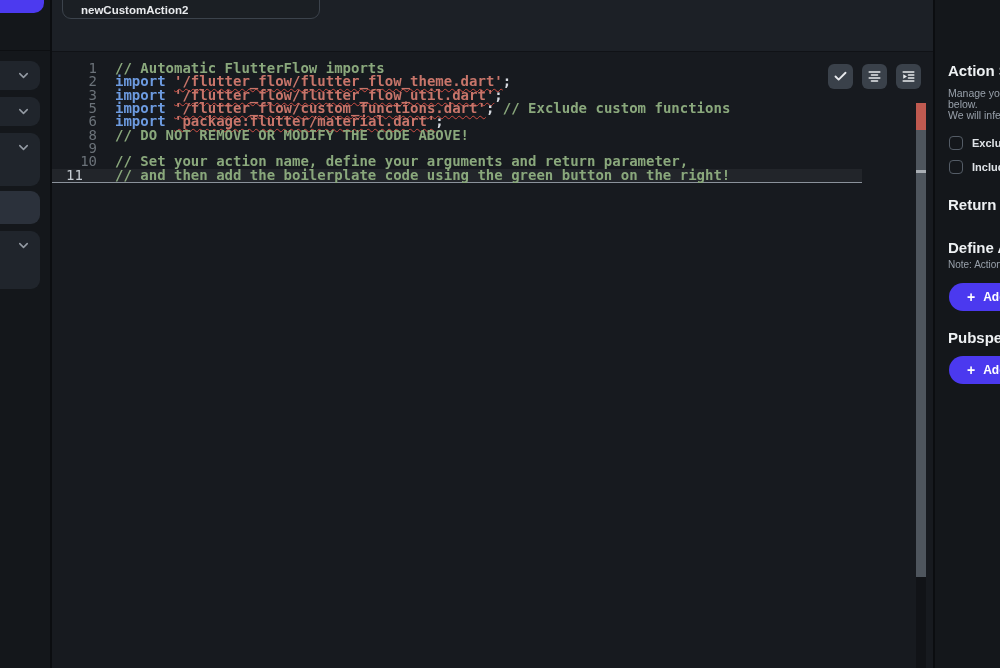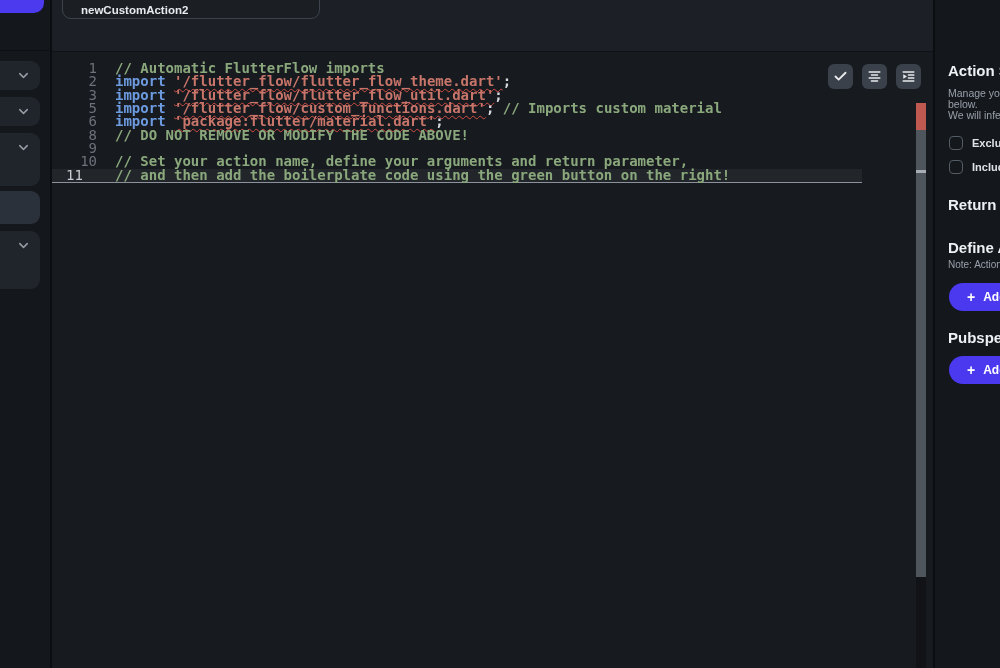--- a/index.html
+++ b/index.html
@@ -134,21 +134,21 @@
         <span>Action Code</span>
         <div class="tab-underline"></div>
       </div>
     </div>
 
     <div id="editor">
       <div id="code-lines">
           <div class="code-row"><span class="ln">1</span><span class="code"><span class="tk-com">// Automatic FlutterFlow imports</span></span></div>
           <div class="code-row"><span class="ln">2</span><span class="code"><span class="tk-kw">import</span><span class="tk-pln"> </span><span class="tk-str tk-err">'/flutter_flow/flutter_flow_theme.dart'</span><span class="tk-pln">;</span></span></div>
           <div class="code-row"><span class="ln">3</span><span class="code"><span class="tk-kw">import</span><span class="tk-pln"> </span><span class="tk-str tk-err">'/flutter_flow/flutter_flow_util.dart'</span><span class="tk-pln">;</span></span></div>
-          <div class="code-row"><span class="ln">5</span><span class="code"><span class="tk-kw">import</span><span class="tk-pln"> </span><span class="tk-str tk-err">'/flutter_flow/custom_functions.dart'</span><span class="tk-pln">; </span><span class="tk-com">// Imports custom material</span></span></div>
+          <div class="code-row"><span class="ln">5</span><span class="code"><span class="tk-kw">import</span><span class="tk-pln"> </span><span class="tk-str tk-err">'/flutter_flow/custom_functions.dart'</span><span class="tk-pln">; </span><span class="tk-com">// Exclude custom functions</span></span></div>
           <div class="code-row"><span class="ln">6</span><span class="code"><span class="tk-kw">import</span><span class="tk-pln"> </span><span class="tk-str tk-err">'package:flutter/material.dart'</span><span class="tk-pln">;</span></span></div>
           <div class="code-row"><span class="ln">8</span><span class="code"><span class="tk-com">// DO NOT REMOVE OR MODIFY THE CODE ABOVE!</span></span></div>
           <div class="code-row"><span class="ln">9</span><span class="code"></span></div>
           <div class="code-row"><span class="ln">10</span><span class="code"><span class="tk-com">// Set your action name, define your arguments and return parameter,</span></span></div>
           <div class="code-row current"><span class="ln">11</span><span class="code"><span class="tk-com">// and then add the boilerplate code using the green button on the right!</span></span></div>
         </div>
 
       <div class="ed-btn" style="left:776px">
         <span>
           <svg width="15" height="15" viewBox="0 0 24 24" fill="none" stroke="#e8eaed" stroke-width="3" stroke-linecap="round" stroke-linejoin="round">

